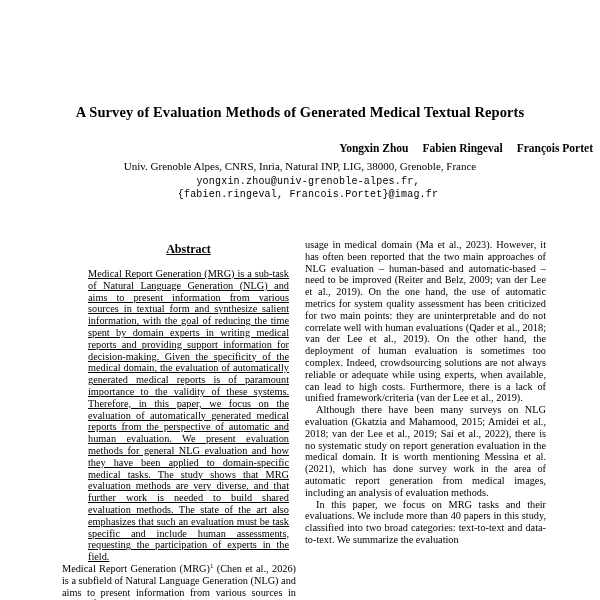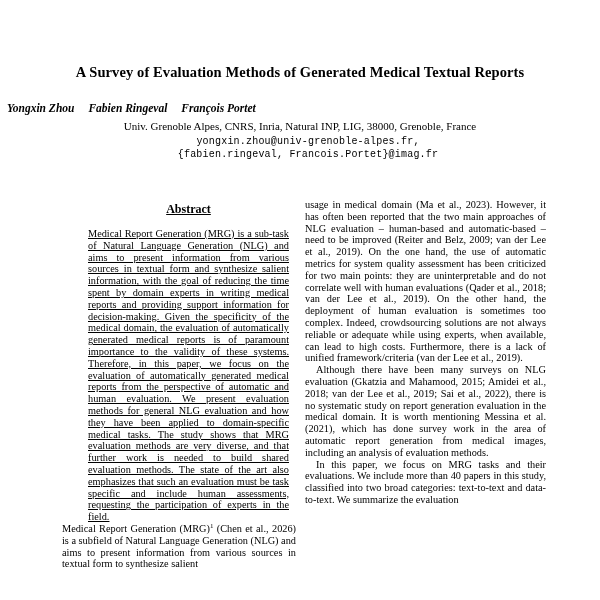--- a/index.html
+++ b/index.html
@@ -12,41 +12,41 @@
     height: 600px;
     overflow: hidden;
     position: relative;
     font-family: "Liberation Serif", "DejaVu Serif", serif;
     color: #000000;
   }
   .paper-page {
     position: absolute;
     inset: 0;
     background: #ffffff;
+    margin-top: 40px;
   }
   .paper-title {
     position: absolute;
     top: 64px;
     left: 0;
     width: 600px;
     text-align: center;
     font-size: 14.5px;
     font-weight: bold;
     margin: 0;
     letter-spacing: 0.1px;
   }
   .author-line {
     position: absolute;
     top: 102px;
     left: 0;
     width: 600px;
-    text-align: left;
+    text-align: right;
     font-size: 11.5px;
     font-weight: bold;
-    font-style: italic;
   }
   .author-name { margin: 0 7px; }
   .affiliation-line {
     position: absolute;
     top: 120px;
     left: 0;
     width: 600px;
     text-align: center;
     font-size: 11px;
   }

